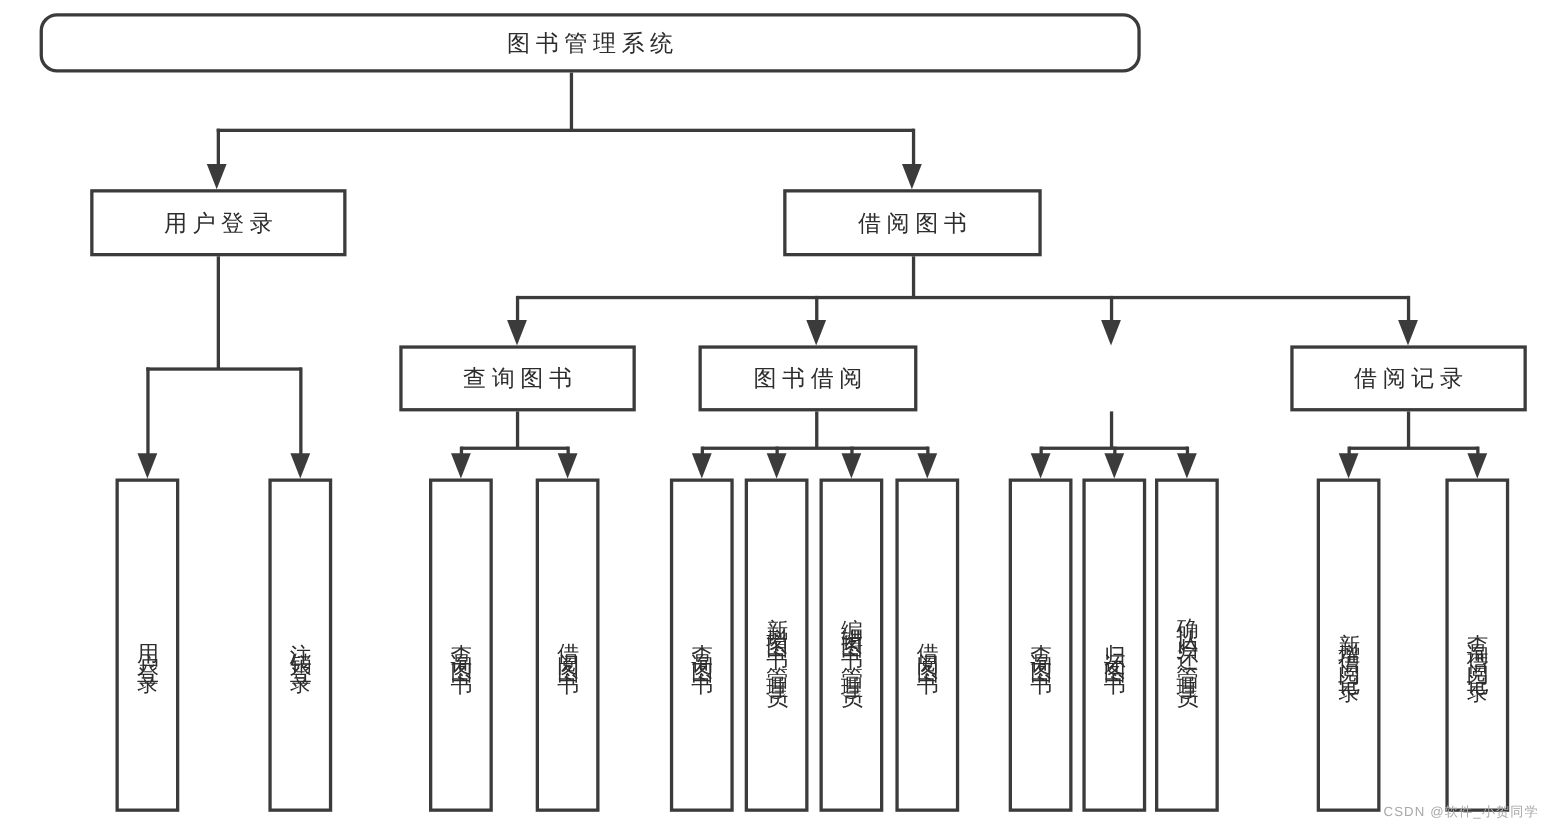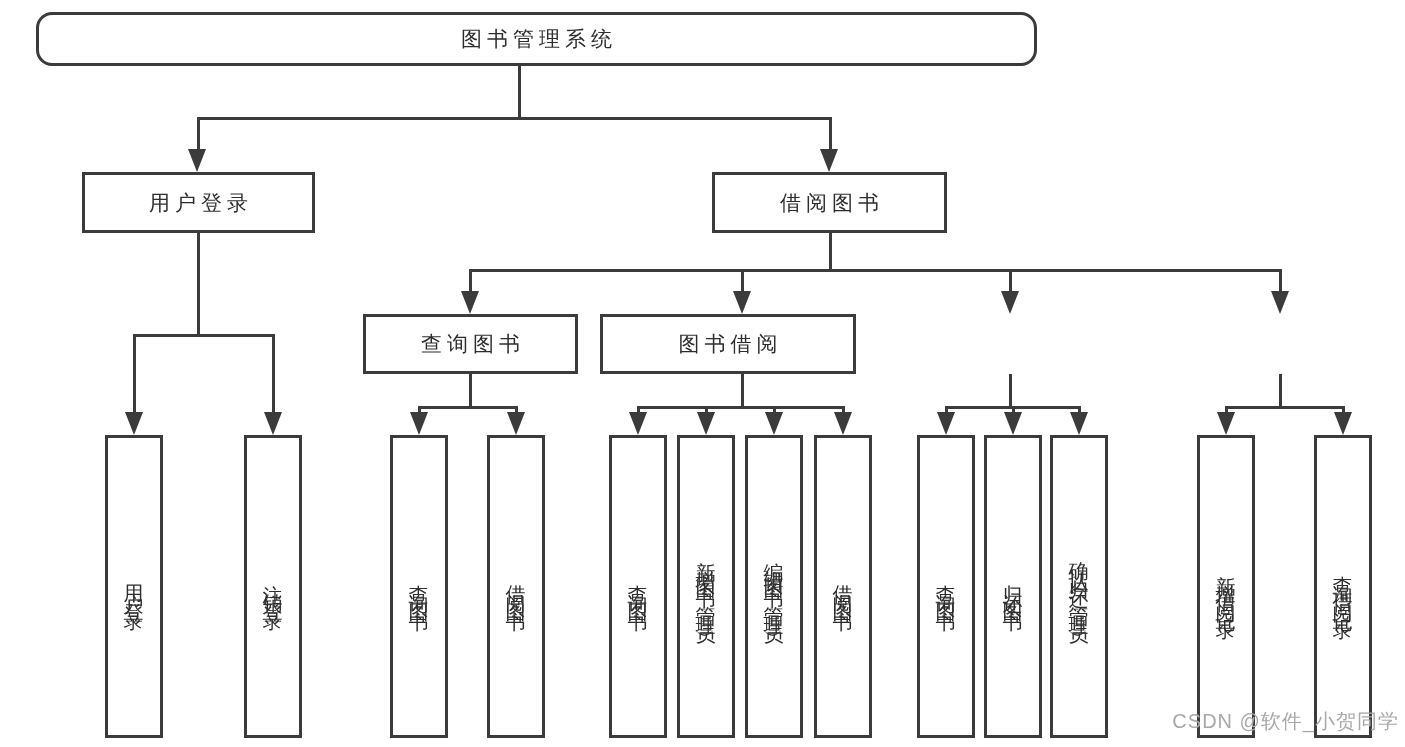--- a/index.html
+++ b/index.html
@@ -42,39 +42,40 @@
   .v{position:absolute;width:3px;background:var(--line);}
   .h{position:absolute;height:3px;background:var(--line);}
   .arr{
     position:absolute;width:0;height:0;
     border-left:9px solid transparent;
     border-right:9px solid transparent;
     border-top:23px solid var(--line);
   }
   .watermark{
     position:absolute;
-    right:6px;bottom:12px;
-    font-size:20px;
+    right:6px;bottom:0;
+    font-size:12px;
     letter-spacing:1px;
     color:var(--wm);
     z-index:5;
   }
 </style>
 </head>
 <body>
 
 <div class="canvas">
 
   <div class="box" style="left:36px;top:12px;width:1001px;height:54px;border-radius:16px;">图书管理系统</div>
 
   <div class="box" style="left:82px;top:172px;width:233px;height:61px;">用户登录</div>
   <div class="box" style="left:712px;top:172px;width:235px;height:61px;">借阅图书</div>
 
   <div class="box" style="left:363px;top:314px;width:215px;height:60px;">查询图书</div>
-  <div class="box" style="left:600px;top:314px;width:256px;height:60px;">图书借阅</div>
+  <div class="box" style="left:635px;top:314px;width:199px;height:60px;">图书借阅</div>
+  <div class="box" style="left:1173px;top:314px;width:215px;height:60px;">借阅记录</div>
 
   <div class="box leaf" style="left:105px;top:435px;width:58px;height:303px;">
     <span class="vtext">用户登录</span>
   </div>
   <div class="box leaf" style="left:244px;top:435px;width:58px;height:303px;">
     <span class="vtext">注销登录</span>
   </div>
 
   <div class="box leaf" style="left:390px;top:435px;width:58px;height:303px;">
     <span class="vtext">查询图书</span>

